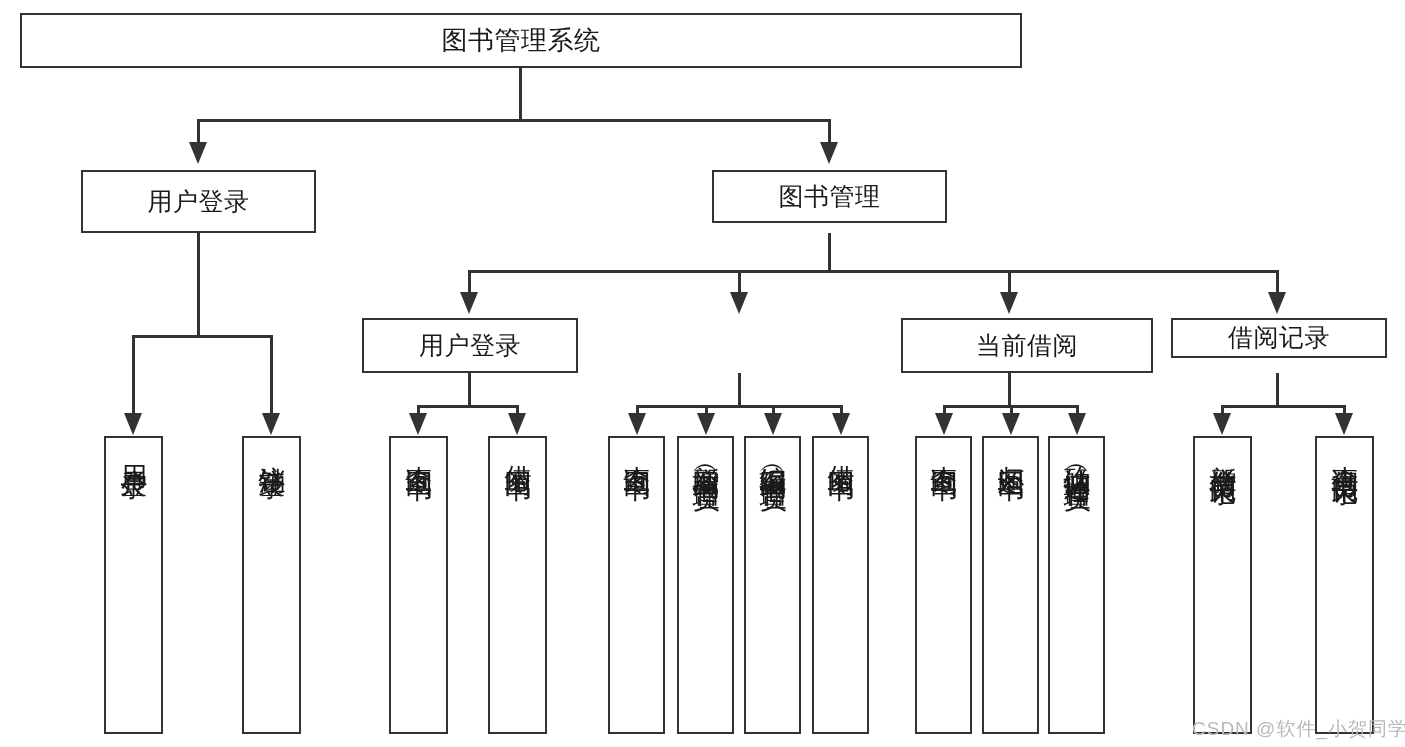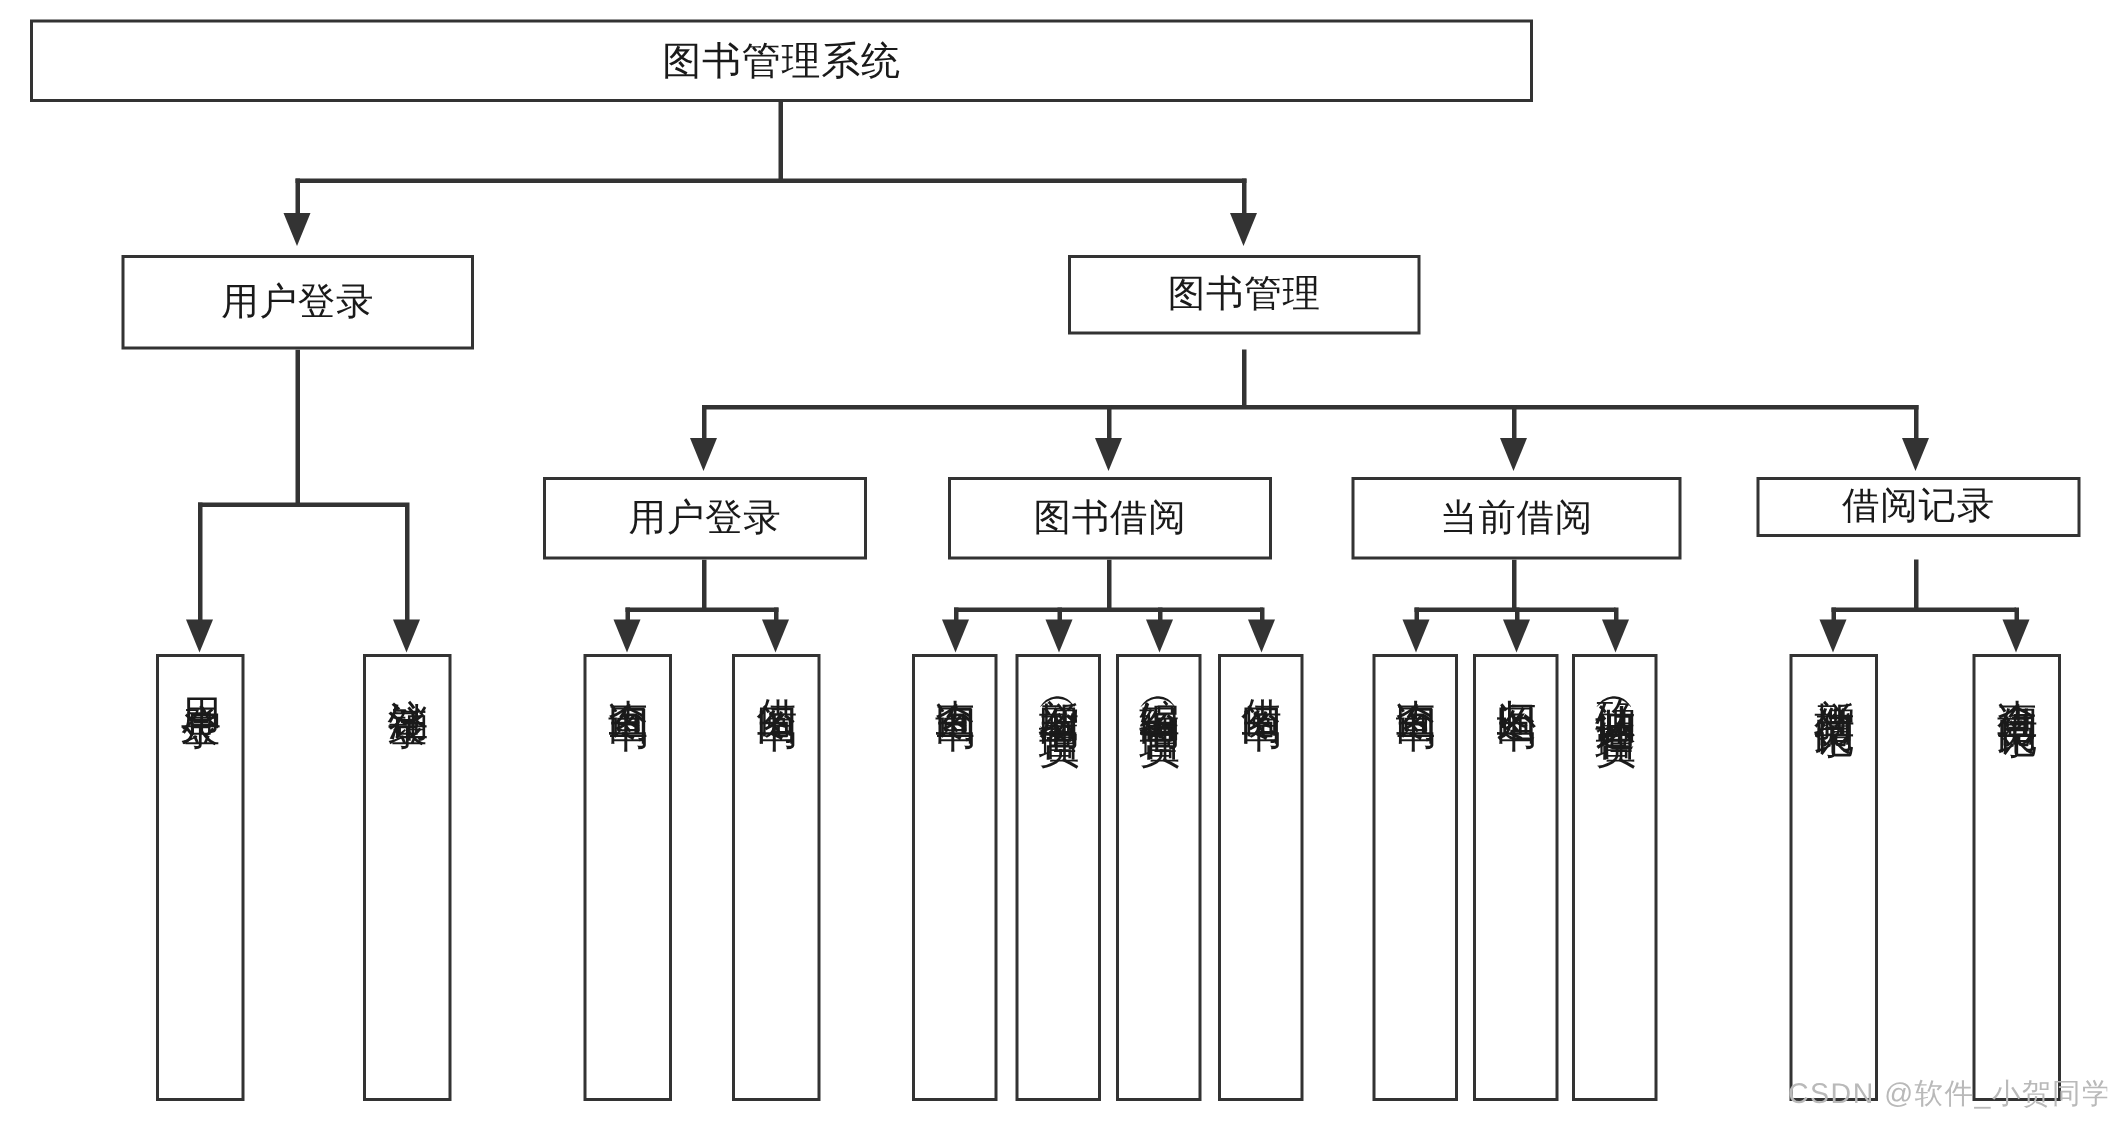--- a/index.html
+++ b/index.html
@@ -146,25 +146,22 @@
   </div>
 
   <div class="node horizontal" style="left:712px; top:170px; width:235px; height:53px;">
     <span class="label">图书管理</span>
   </div>
 
   <div class="node horizontal" style="left:362px; top:318px; width:216px; height:55px;">
     <span class="label">用户登录</span>
   </div>
 
-  <div class="node horizontal" style="left:632px; top:318px; width:216px; height:55px;">
-    <span class="label">图书借阅</span>
-  </div>
-
-  <div class="node horizontal" style="left:901px; top:318px; width:220px; height:55px;">
+
+  <div class="node horizontal" style="left:901px; top:318px; width:252px; height:55px;">
     <span class="label">当前借阅</span>
   </div>
 
   <div class="node horizontal" style="left:1171px; top:318px; width:216px; height:40px;">
     <span class="label">借阅记录</span>
   </div>
 
   <div class="node vertical" style="left:104px; top:436px; width:59px; height:298px;">
     <span class="label">用户登录</span>
   </div>

